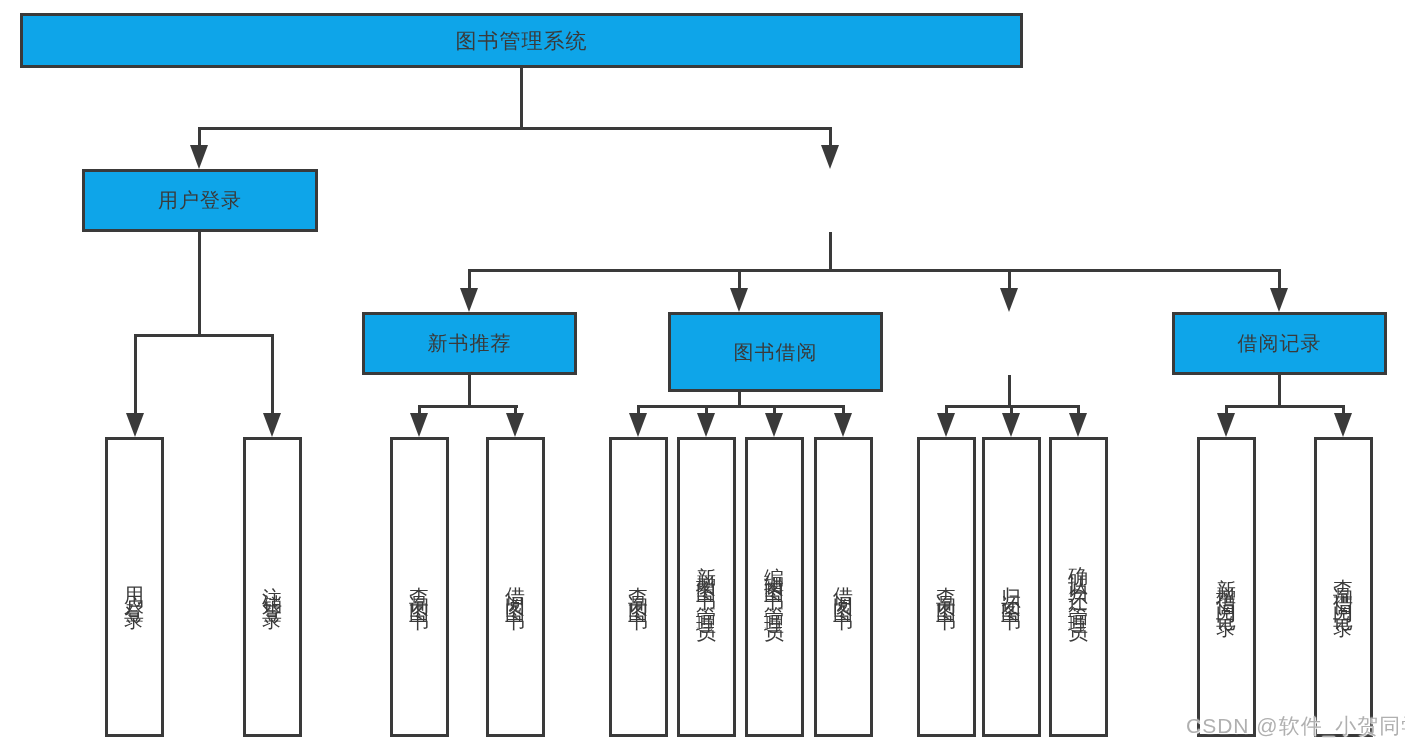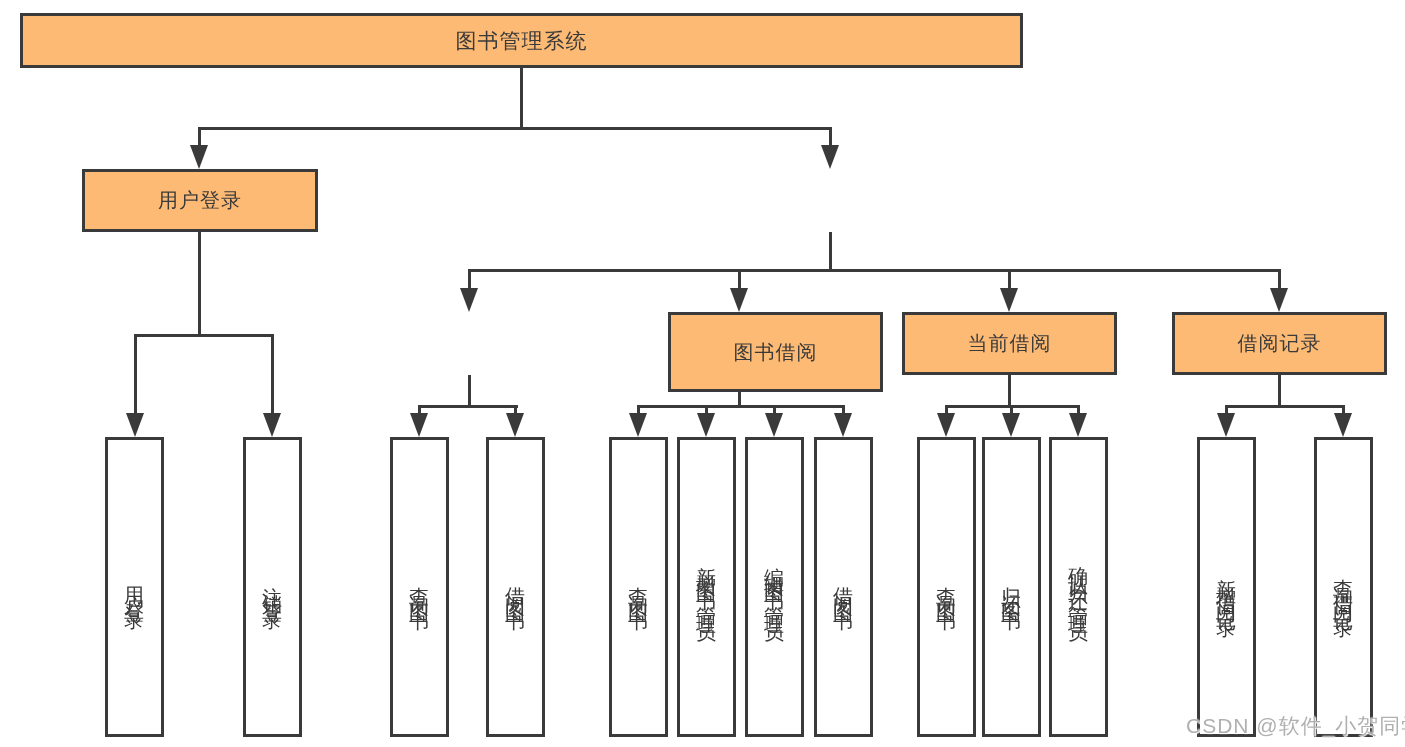--- a/index.html
+++ b/index.html
@@ -9,21 +9,21 @@
     width: 1405px;
     height: 747px;
     background: #ffffff;
     overflow: hidden;
     font-family: "Liberation Sans", "DejaVu Sans", sans-serif;
     color: #3a3a3a;
   }
   .hbox {
     position: absolute;
     border: 3px solid #3a3a3a;
-    background: #fdba74;
+    background: #0ea5e9;
     display: flex;
     align-items: center;
     justify-content: center;
     font-size: 20px;
     color: #3a3a3a;
     letter-spacing: 1px;
     z-index: 2;
   }
   .root { font-size: 21px; }
   .vbox {
@@ -136,26 +136,26 @@
   <div class="arrowhead" style="left:1334px; top:413px;"></div>
 
   <div class="hbox root" style="left:20px; top:13px; width:1003px; height:55px;">
     <span>图书管理系统</span>
   </div>
 
   <div class="hbox" style="left:82px; top:169px; width:236px; height:63px;">
     <span>用户登录</span>
   </div>
 
+  <div class="hbox" style="left:362px; top:312px; width:215px; height:63px;">
+    <span>新书推荐</span>
+  </div>
   <div class="hbox" style="left:668px; top:312px; width:215px; height:80px;">
     <span>图书借阅</span>
   </div>
-  <div class="hbox" style="left:902px; top:312px; width:215px; height:63px;">
-    <span>当前借阅</span>
-  </div>
   <div class="hbox" style="left:1172px; top:312px; width:215px; height:63px;">
     <span>借阅记录</span>
   </div>
 
   <div class="vbox" style="left:105px;">
     <span>用户登录</span>
   </div>
   <div class="vbox" style="left:243px;">
     <span>注销登录</span>
   </div>

